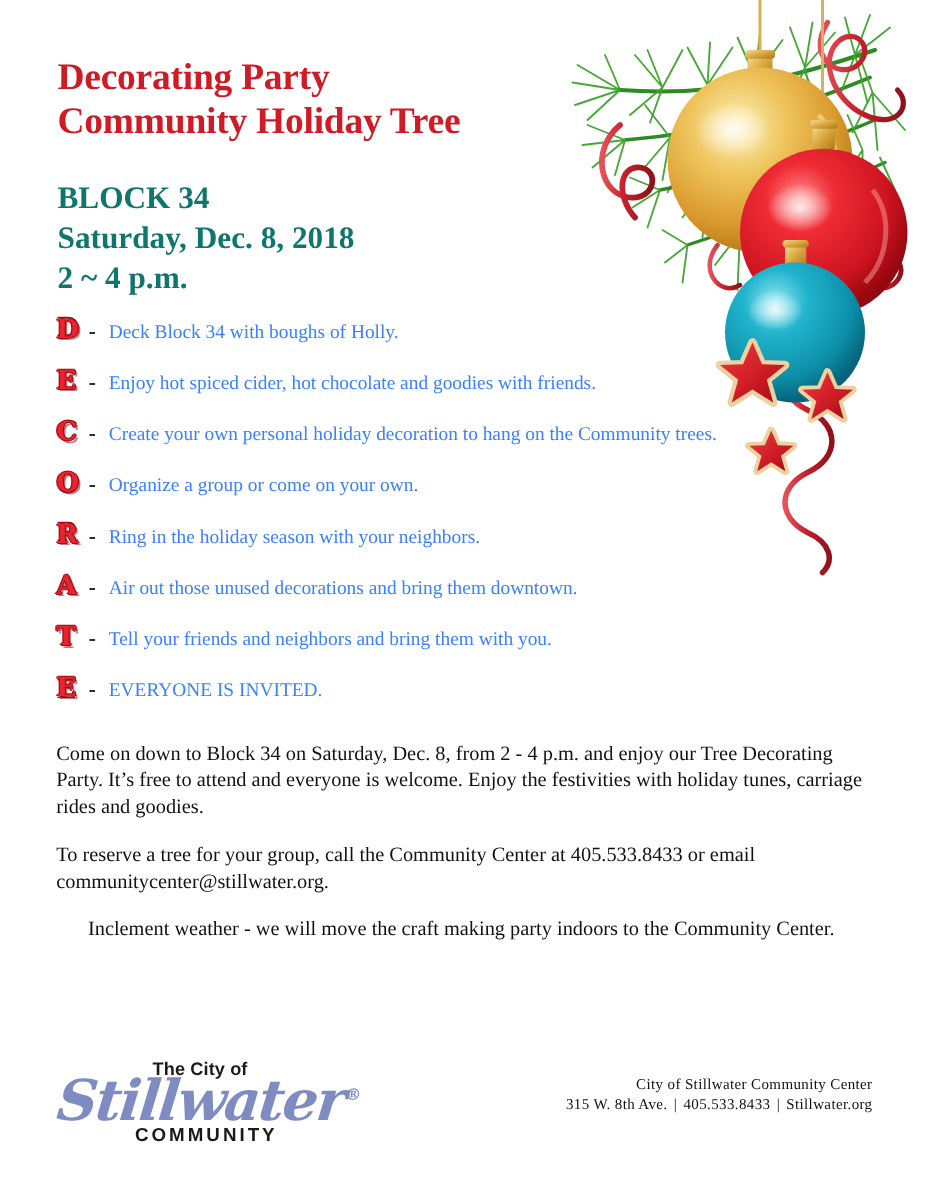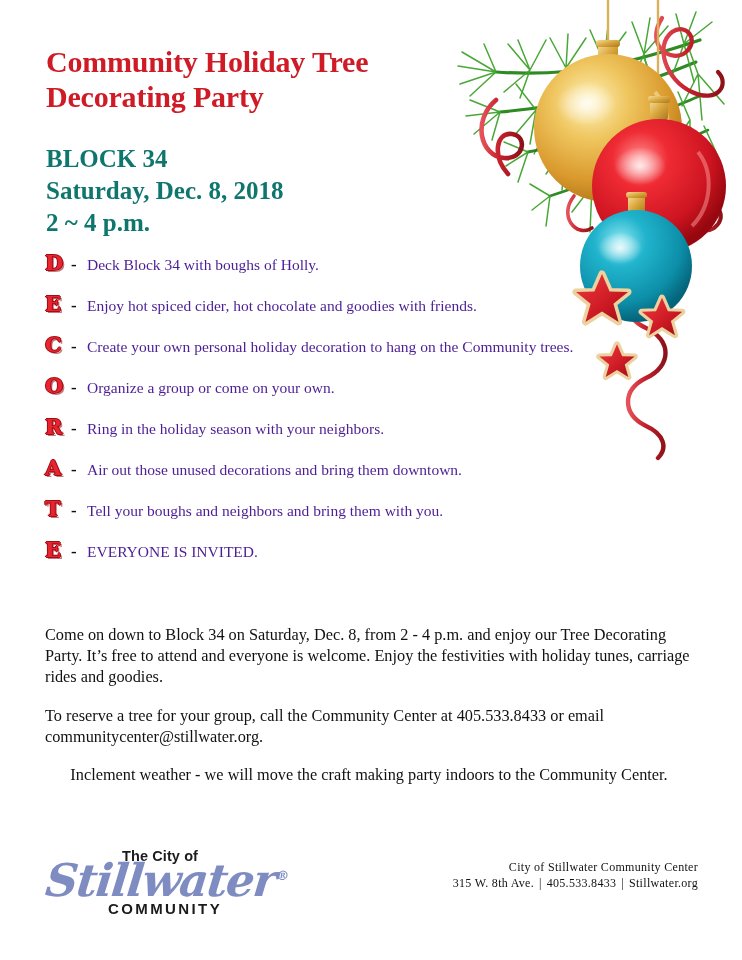--- a/index.html
+++ b/index.html
@@ -85,32 +85,31 @@
     letter-spacing: -0.5px;
   }
   .acrostic-dash {
     flex: 0 0 16px;
     font-size: 17px;
     color: #111;
     font-weight: bold;
   }
   .acrostic-text {
     font-size: 15.5px;
-    color: #4c1d95;
+    color: #3b82f6;
     line-height: 1;
     white-space: nowrap;
   }
 
   
   #body-copy {
     position: absolute;
     left: 45px;
     top: 592px;
     width: 648px;
-    margin-top: 32px;
   }
   .body-para {
     font-size: 16.3px;
     line-height: 1.30;
     color: #111;
     margin: 0 0 17px 0;
   }
   .body-para:last-child { margin-bottom: 0; text-align: center; }
 
   
@@ -329,22 +328,22 @@
         <path d="M0,-26 L7.6,-8.6 L26,-8 L11.4,3.8 L16.6,22 L0,11.6 L-16.6,22 L-11.4,3.8
                  L-26,-8 L-7.6,-8.6 Z" fill="none" stroke="#ecd2a0" stroke-width="9" stroke-linejoin="round"></path>
         <path d="M0,-26 L7.6,-8.6 L26,-8 L11.4,3.8 L16.6,22 L0,11.6 L-16.6,22 L-11.4,3.8
                  L-26,-8 L-7.6,-8.6 Z" fill="url(#gStar)"></path>
       </g>
     </g>
   </svg>
 </div>
 
 <div id="headline-block">
+  <div class="title-line">Decorating Party</div>
   <div class="title-line">Community Holiday Tree</div>
-  <div class="title-line">Decorating Party</div>
 </div>
 
 <div id="event-block">
   <div class="event-line">BLOCK 34</div>
   <div class="event-line">Saturday, Dec. 8, 2018</div>
   <div class="event-line">2 ~ 4 p.m.</div>
 </div>
 
 <div id="acrostic-list">
 
@@ -380,21 +379,21 @@
 
   <div class="acrostic-row">
     <span class="acrostic-letter">A</span>
     <span class="acrostic-dash">-</span>
     <span class="acrostic-text">Air out those unused decorations and bring them downtown.</span>
   </div>
 
   <div class="acrostic-row">
     <span class="acrostic-letter">T</span>
     <span class="acrostic-dash">-</span>
-    <span class="acrostic-text">Tell your boughs and neighbors and bring them with you.</span>
+    <span class="acrostic-text">Tell your friends and neighbors and bring them with you.</span>
   </div>
 
   <div class="acrostic-row">
     <span class="acrostic-letter">E</span>
     <span class="acrostic-dash">-</span>
     <span class="acrostic-text">EVERYONE IS INVITED.</span>
   </div>
 
 </div>
 

